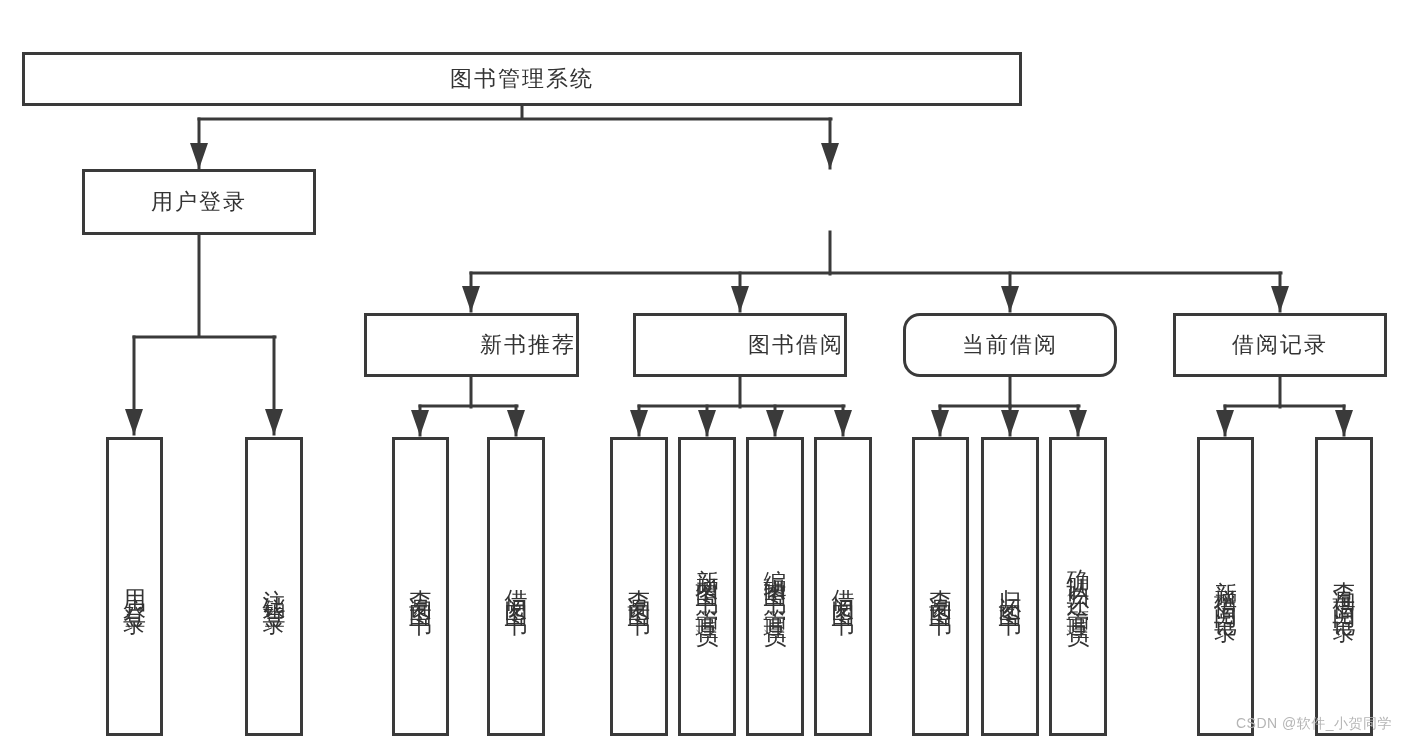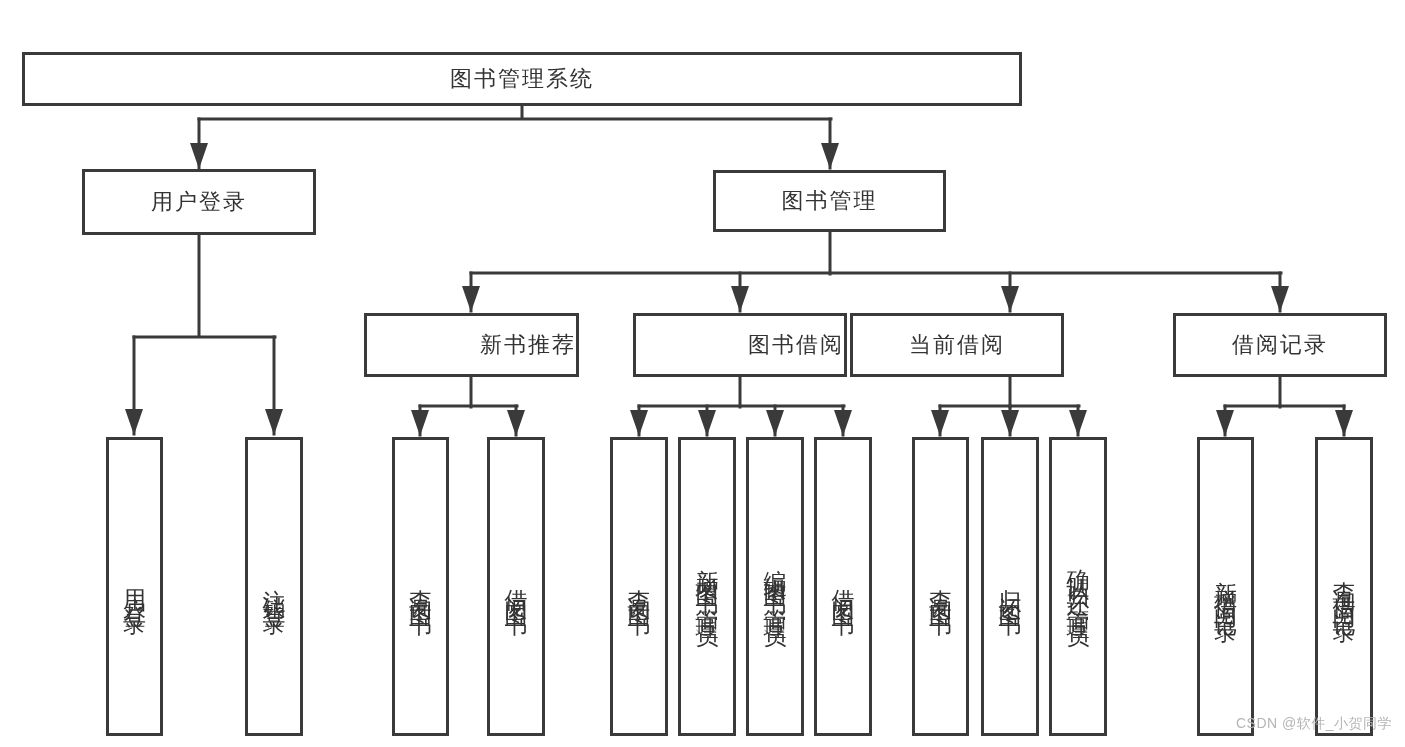--- a/index.html
+++ b/index.html
@@ -92,31 +92,28 @@
     </g>
   </svg>
 
   <div class="node" style="left:22px; top:13px; width:1000px; height:54px;margin-top:39px;">
     <span>图书管理系统</span>
   </div>
 
   <div class="node" style="left:82px; top:169px; width:234px; height:66px;">
     <span>用户登录</span>
   </div>
-  <div class="node" style="left:713px; top:170px; width:233px; height:62px;">
-    <span>图书管理</span>
-  </div>
 
   <div class="node" style="left:364px; top:313px; width:215px; height:64px;justify-content:flex-end;">
     <span>新书推荐</span>
   </div>
   <div class="node" style="left:633px; top:313px; width:214px; height:64px;justify-content:flex-end;">
     <span>图书借阅</span>
   </div>
-  <div class="node" style="left:850px; top:313px; width:214px; height:64px;">
+  <div class="node" style="left:903px; top:313px; width:214px; height:64px;border-radius:17px;">
     <span>当前借阅</span>
   </div>
   <div class="node" style="left:1173px; top:313px; width:214px; height:64px;">
     <span>借阅记录</span>
   </div>
 
   <div class="node leaf" style="left:106px; top:437px; width:57px; height:299px;">
     <span>用户登录</span>
   </div>
   <div class="node leaf" style="left:245px; top:437px; width:58px; height:299px;">

